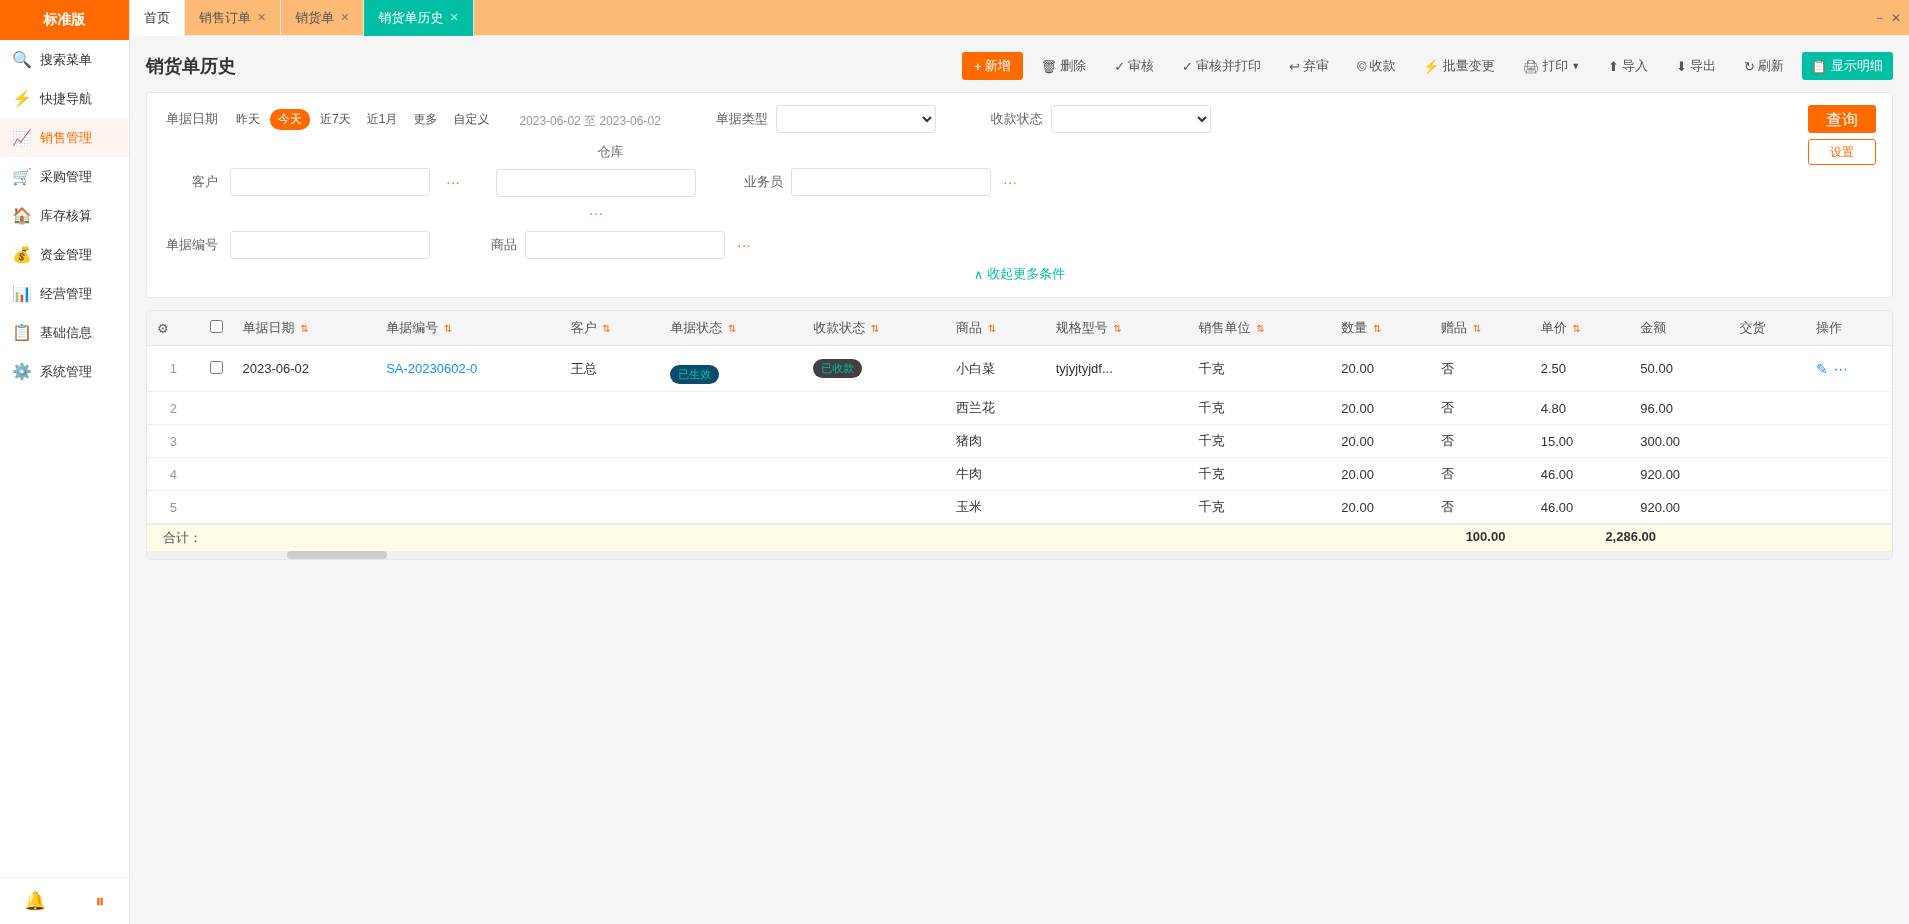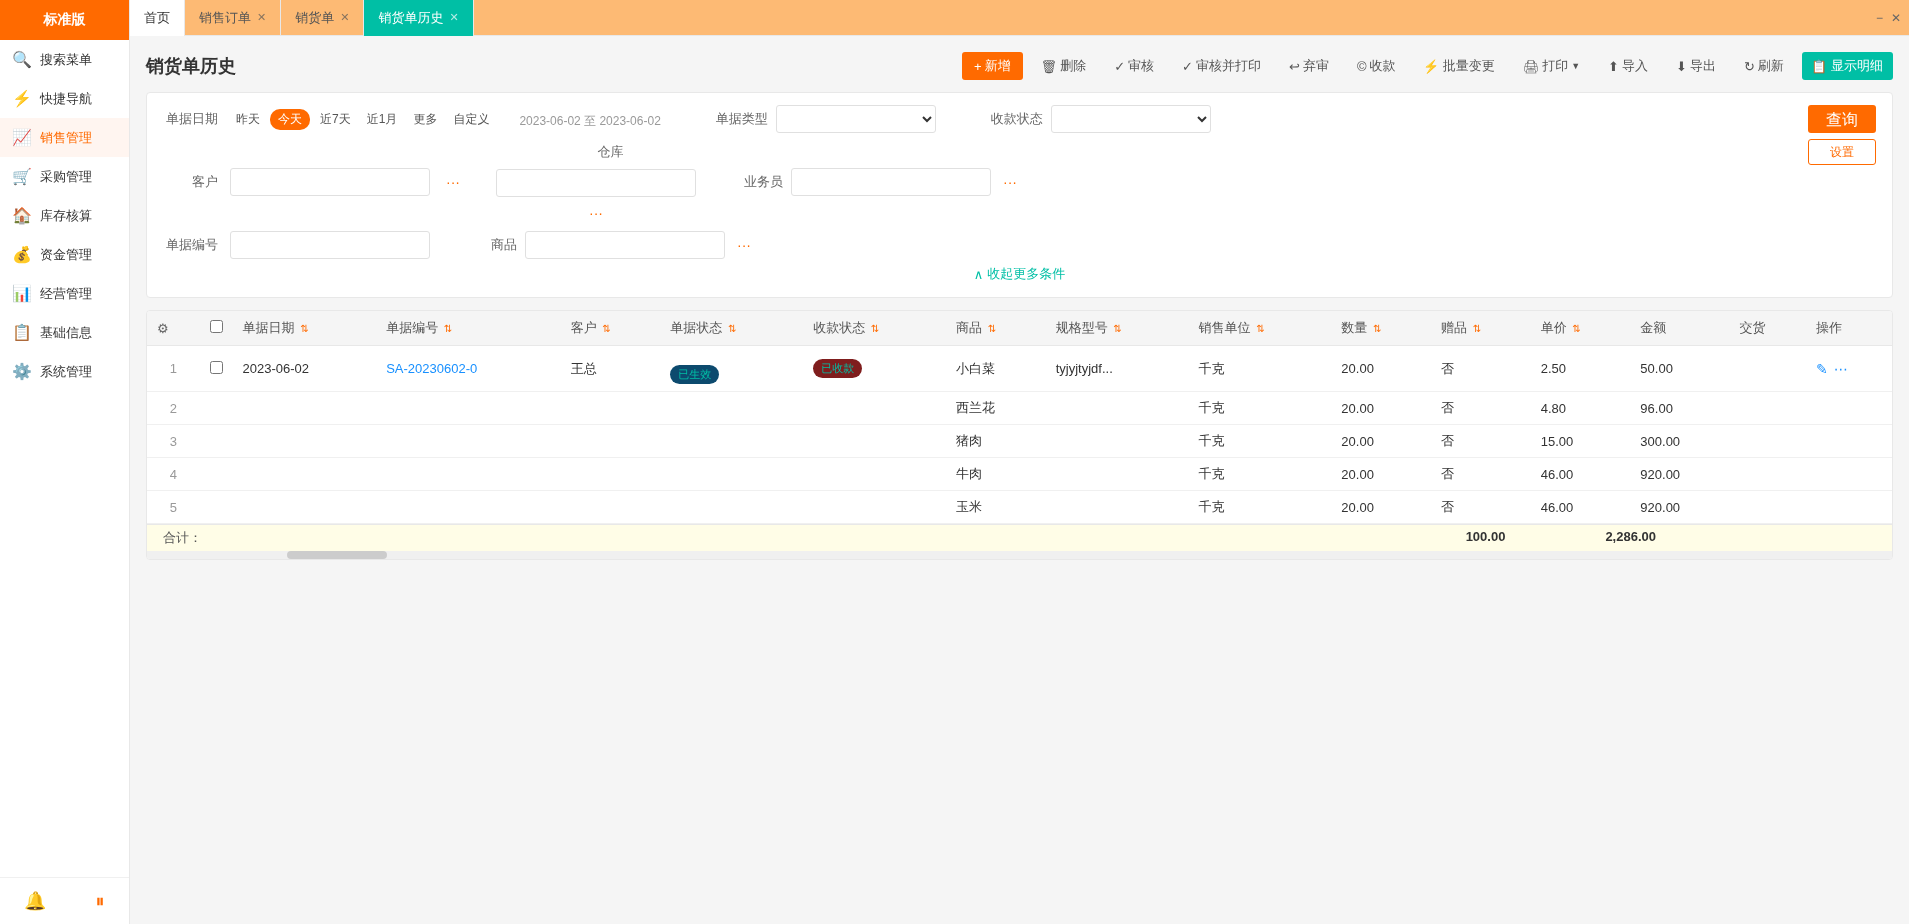--- a/index.html
+++ b/index.html
@@ -293,21 +293,21 @@
       white-space: nowrap;
     }
     .row-num { color: #999; text-align: center; }
     .status-badge {
       display: inline-block;
       padding: 2px 8px;
       border-radius: 10px;
       font-size: 11px;
     }
     .status-active { background: #0c4a6e; color: #00bfa5; margin-top: 12px; }
-    .status-paid { background: #7f1d1d; color: #00bfa5; }
+    .status-paid { background: #404040; color: #00bfa5; }
     .link-text { color: #1890ff; cursor: pointer; text-decoration: none; }
     .action-icons { display: flex; gap: 6px; }
     .action-icon { color: #1890ff; cursor: pointer; font-size: 14px; }
 
     
     .table-settings-row {
       background: #f5f5f5;
     }
     .settings-icon {
       color: #666;

